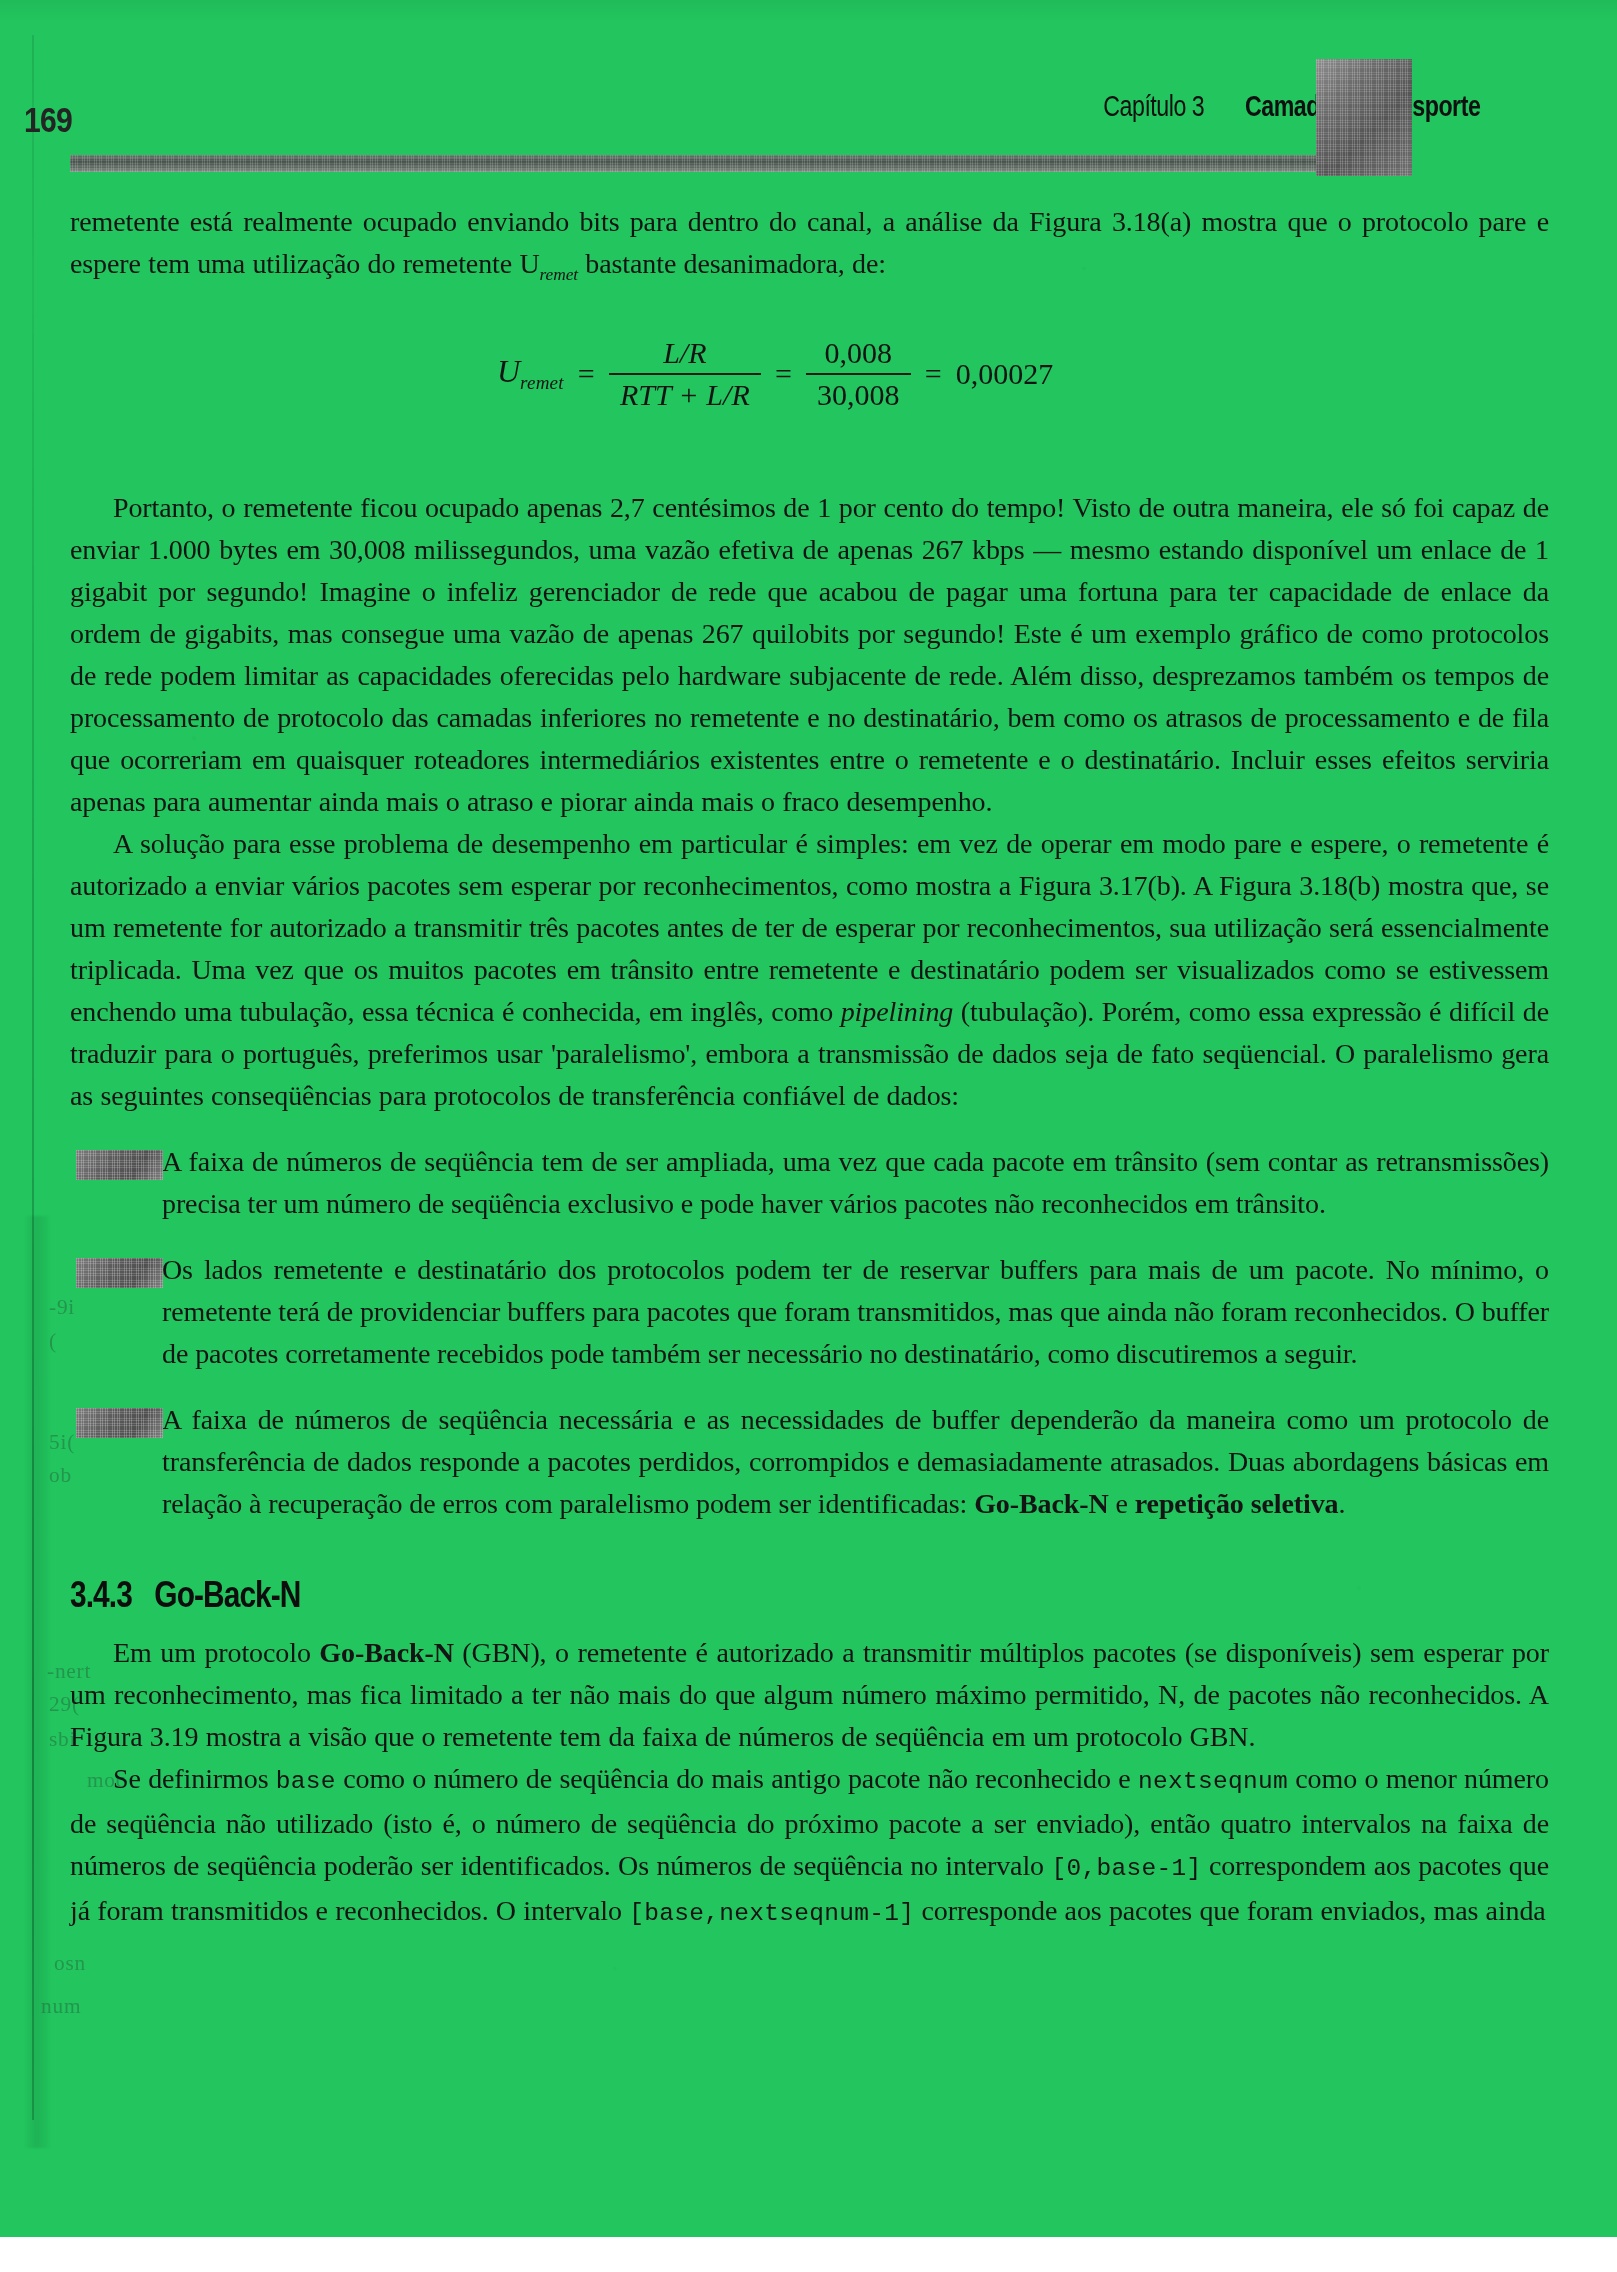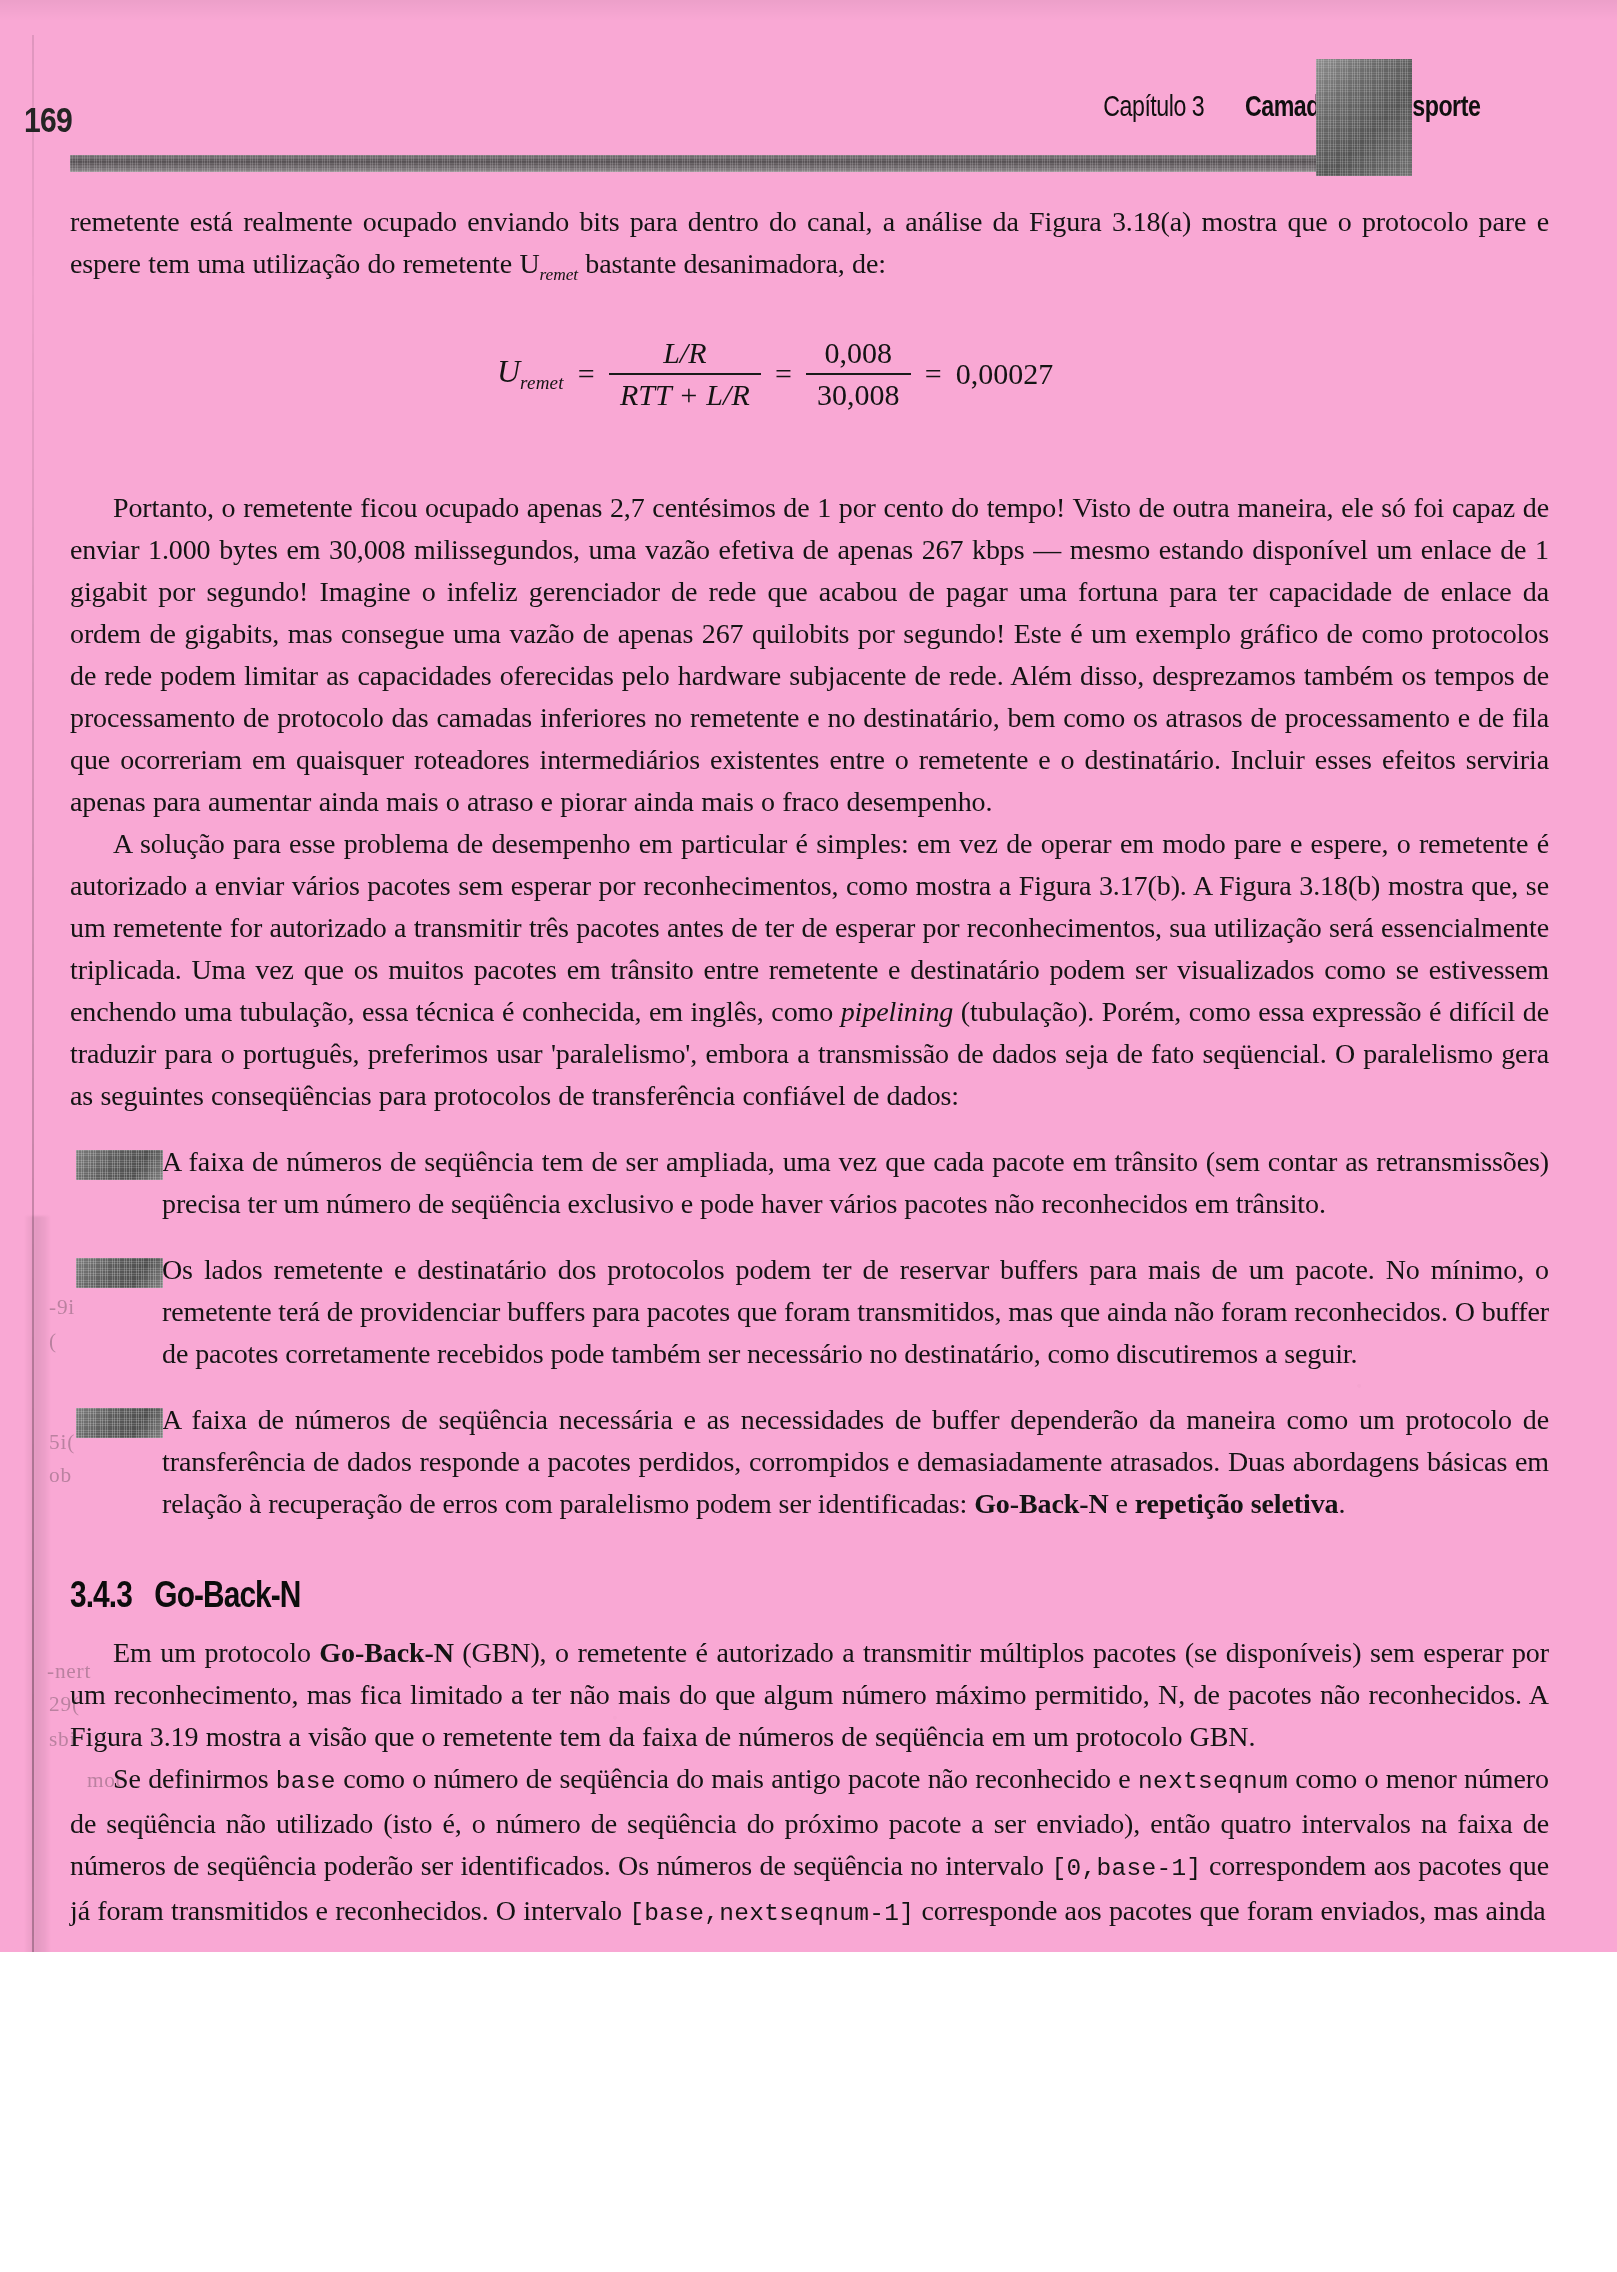--- a/index.html
+++ b/index.html
@@ -4,22 +4,22 @@
 <style>
   html, body {
     margin: 0;
     padding: 0;
     background: #ffffff;
   }
 
   #page {
     position: relative;
     width: 1618px;
-    height: 1952px;
-    background: #f9a8d4;
+    height: 2237px;
+    background: #22c55e;
     overflow: hidden;
     font-family: "Liberation Serif", "DejaVu Serif", serif;
     color: #141414;
   }
 
   
   .scan-noise {
     position: absolute;
     inset: 0;
     pointer-events: none;

